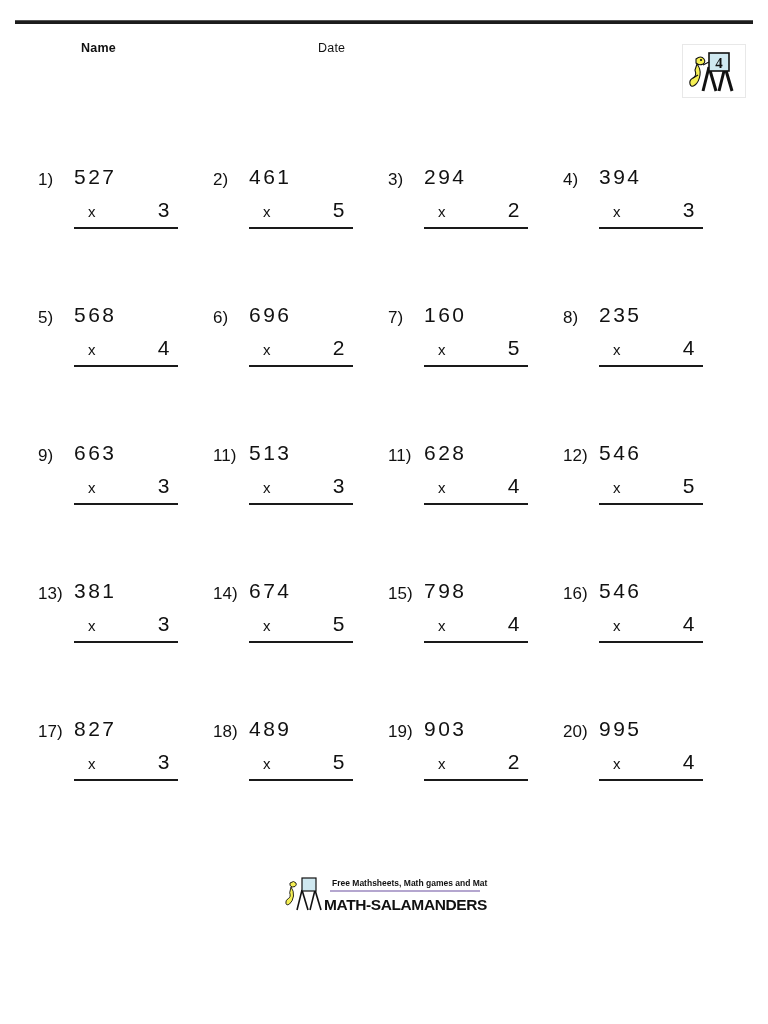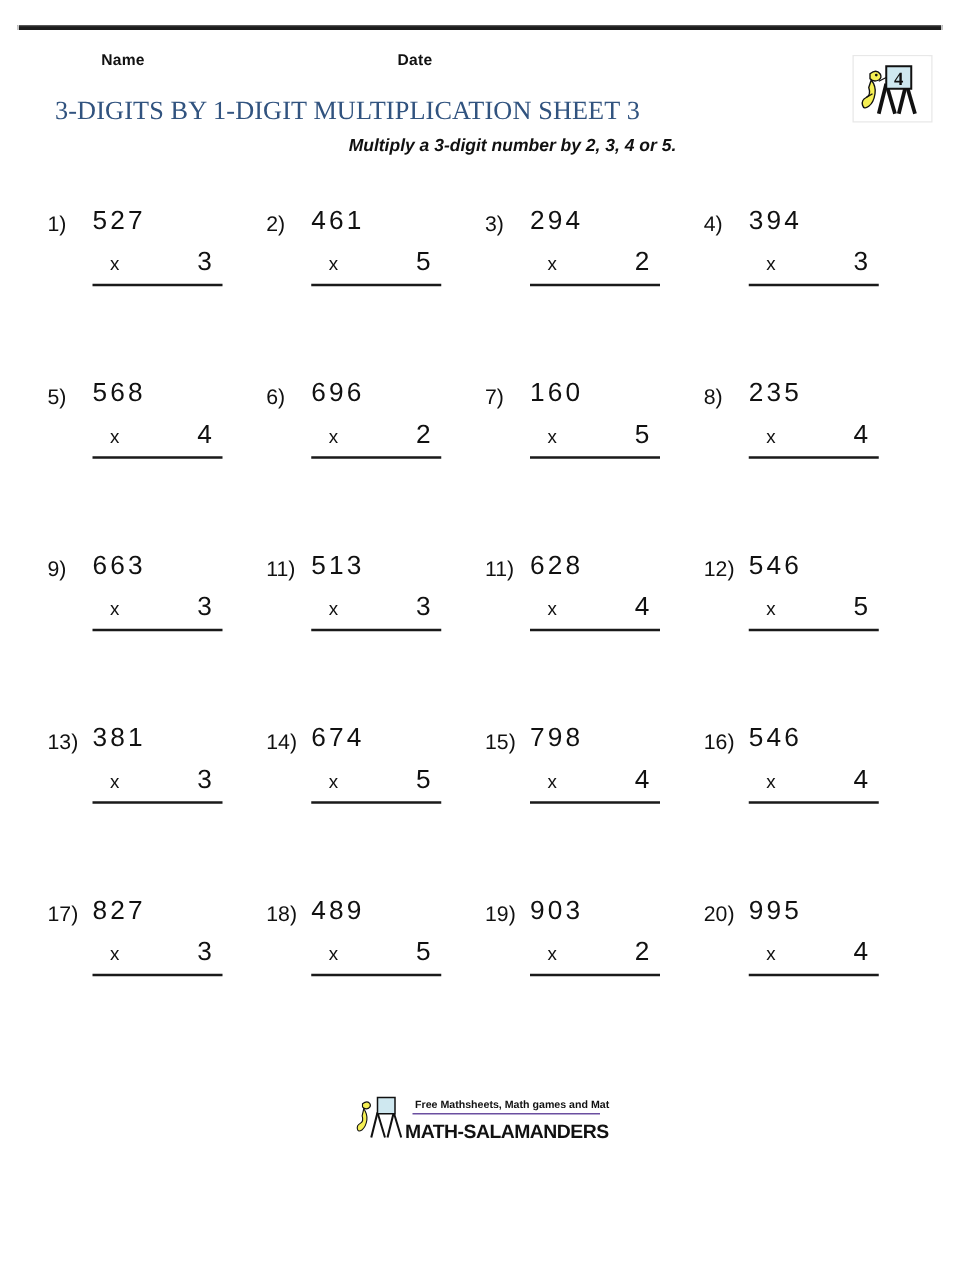--- a/index.html
+++ b/index.html
@@ -47,21 +47,21 @@
     font-size: 12.5px;
     font-weight: 600;
     letter-spacing: .2px;
     color: #111;
     padding-left: 35px;
   }
   .hdr-date {
     position: absolute;
     left: 318px; top: 41px;
     font-size: 12.5px;
-    font-weight: 700;
+    font-weight: 400;
     letter-spacing: .2px;
     color: #111;
   }
 
   .title {
     position: absolute;
     left: 44px; top: 76px;
     font-family: "Liberation Serif", serif;
     font-size: 21px;
     font-weight: 400;
@@ -160,22 +160,20 @@
 
 <div class="page">
 
   <div class="top-rule"></div>
   <div class="left-edge"></div>
   <div class="right-edge"></div>
 
   <div class="hdr-name">Name</div>
   <div class="hdr-date">Date</div>
 
-  <div class="title">3-DIGITS BY 1-DIGIT MULTIPLICATION SHEET 3</div>
-  <div class="subtitle">Multiply a 3-digit number by 2, 3, 4 or 5.</div>
 
   <div class="logo-box">
     <svg width="60" height="50" viewBox="0 0 60 50" xmlns="http://www.w3.org/2000/svg">
       <rect x="0" y="0" width="60" height="50" fill="#ffffff"></rect>
 
       <g stroke="#111111" stroke-width="3" fill="none">
         <path d="M26 22 L20 46"></path>
         <path d="M26 22 L33 46"></path>
         <path d="M42 22 L36 46"></path>
         <path d="M42 22 L49 46"></path>

